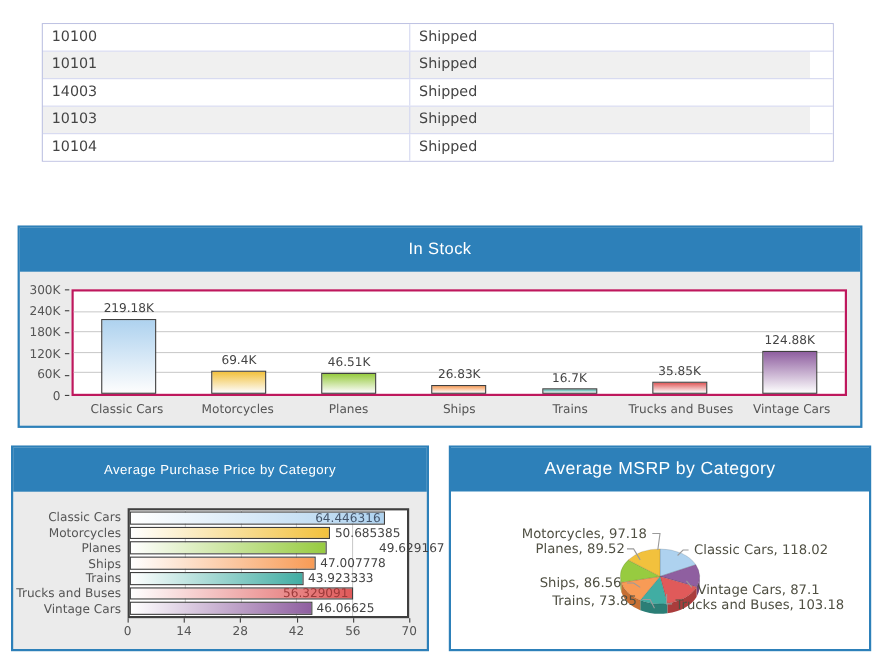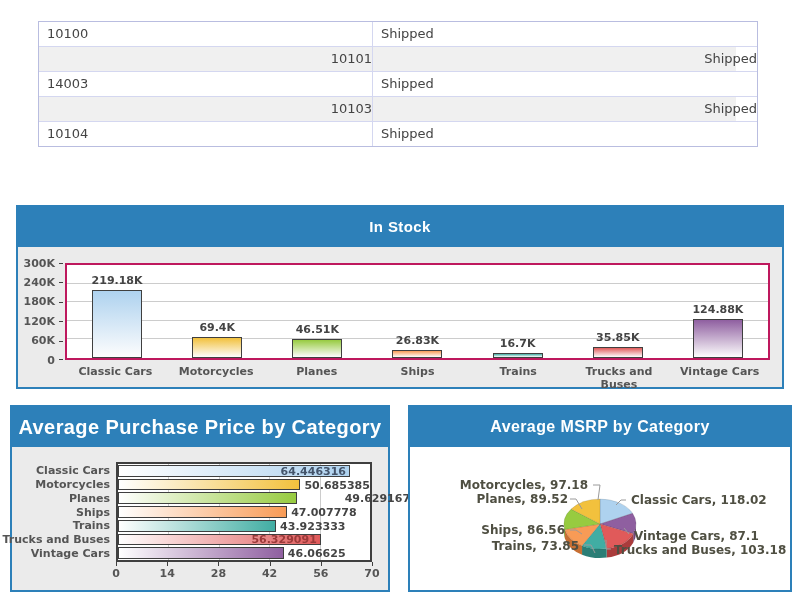--- a/index.html
+++ b/index.html
@@ -5,25 +5,25 @@
   html,body{margin:0;padding:0;width:800px;height:600px;background:#fff;overflow:hidden;
     font-family:"DejaVu Sans","Liberation Sans",sans-serif;}
   
   .orders-table{position:absolute;left:38px;top:21px;width:720px;border:1px solid #b9bde0;
     background:#fff;box-sizing:border-box;}
   .t-header{display:flex;height:26px;line-height:26px;
     background:linear-gradient(to bottom,#f2f2f4 0%,#d6d6de 38%,#c9c9d3 52%,#edf1fb 60%,#edf1fb 100%);
     border-bottom:1px solid #d4d7f0;font-weight:bold;font-size:13px;color:#000;}
   .t-row{display:flex;height:24px;line-height:24px;font-size:13px;color:#444;background:#fff;}
   .t-row + .t-row{border-top:1px solid #d4d7f0;}
-  .t-row.stripe{background:linear-gradient(to right,#f0f0f0 0,#f0f0f0 calc(100% - 21px),#ffffff calc(100% - 21px));text-align:right;}
+  .t-row.stripe{background:linear-gradient(to right,#f0f0f0 0,#f0f0f0 calc(100% - 21px),#ffffff calc(100% - 21px));}
   .t-c1{width:334px;padding-left:8px;box-sizing:border-box;border-right:1px solid #d4d7f0;}
   .t-c2{flex:1;padding-left:8px;box-sizing:border-box;}
   
-  .panel{position:absolute;border:2px solid #2d80b9;box-sizing:border-box;background:#ebebeb;font-weight:bold;}
+  .panel{position:absolute;border:2px solid #2d80b9;box-sizing:border-box;background:#ebebeb;}
   .panel-header{height:40px;line-height:40px;background:#2d80b9;color:#fff;text-align:center;
     font-family:"Liberation Sans",sans-serif;letter-spacing:.4px;}
   .panel-body{position:relative;}
   
   .vplot{position:absolute;left:47px;top:16px;width:701px;height:93px;background:#fff;
     border:2px solid #be185d;}
   .grid-h{position:absolute;left:0;right:0;height:1px;background:#ccc;}
   .grid-v{position:absolute;top:0;bottom:0;width:1px;background:#ccc;}
   .vbars{position:absolute;left:0;top:0;right:0;bottom:0;display:flex;}
   .vslot{flex:1;position:relative;display:flex;justify-content:center;align-items:flex-end;}
@@ -138,21 +138,21 @@
         <span>Planes</span>
         <span>Ships</span>
         <span>Trains</span>
         <span>Trucks and Buses</span>
         <span>Vintage Cars</span>
       </div>
   </div>
 </div>
 
 <div class="panel" style="left:10px;top:405px;width:380px;height:187px;">
-  <div class="panel-header" style="font-size:20px;">Average Purchase Price by Category</div>
+  <div class="panel-header" style="font-size:12px;">Average Purchase Price by Category</div>
   <div class="panel-body" style="height:143px;">
     <div class="hylabels" id="hy">
         <div>Classic Cars</div>
         <div>Motorcycles</div>
         <div>Planes</div>
         <div>Ships</div>
         <div>Trains</div>
         <div>Trucks and Buses</div>
         <div>Vintage Cars</div>
       </div>

